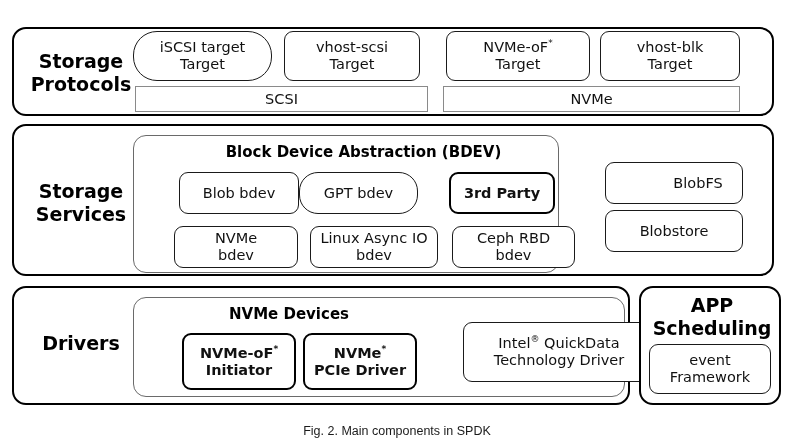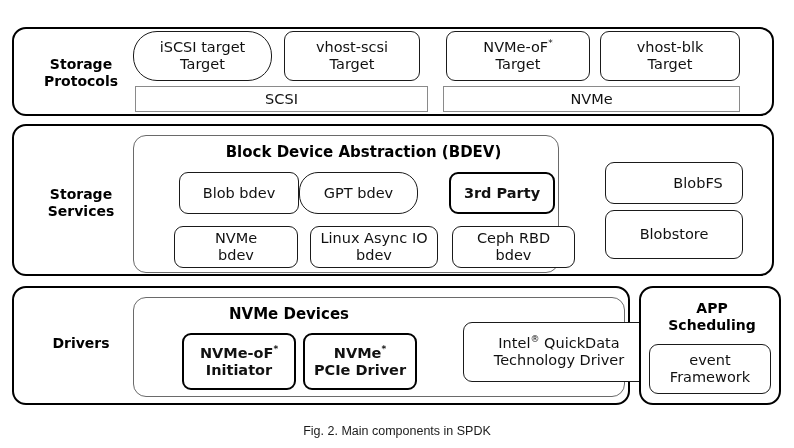--- a/index.html
+++ b/index.html
@@ -72,21 +72,21 @@
     color: #111;
   }
 
   
   .layer-label {
     display: flex;
     align-items: center;
     justify-content: center;
     text-align: center;
     font-weight: bold;
-    font-size: 14px;
+    font-size: 19px;
     line-height: 1.2;
     color: #000;
   }
 
   
   .group-title {
     position: absolute;
     text-align: center;
     font-weight: bold;
     font-size: 15px;
@@ -181,21 +181,21 @@
       <div class="abs leaf" style="left:318px; top:90px; width:123px; height:42px;">
         <span>
           <span>Ceph RBD</span><br>
           <span>bdev</span>
         </span>
       </div>
     </div>
 
     <div class="abs leaf" style="left:591px; top:36px; width:138px; height:42px;padding-left:48px;">BlobFS</div>
 
-    <div class="abs leaf" style="left:591px; top:84px; width:138px; height:49px;">Blobstore</div>
+    <div class="abs leaf" style="left:591px; top:84px; width:138px; height:42px;">Blobstore</div>
   </div>
 
   <div class="abs panel" style="left:12px; top:286px; width:618px; height:119px;">
 
     <div class="abs layer-label" style="left:14px; top:40px; width:106px; height:30px;">Drivers</div>
 
     <div class="abs group" style="left:119px; top:9px; width:492px; height:100px;">
 
       <div class="group-title" style="left:0; top:8px; width:310px;">NVMe Devices</div>
 

